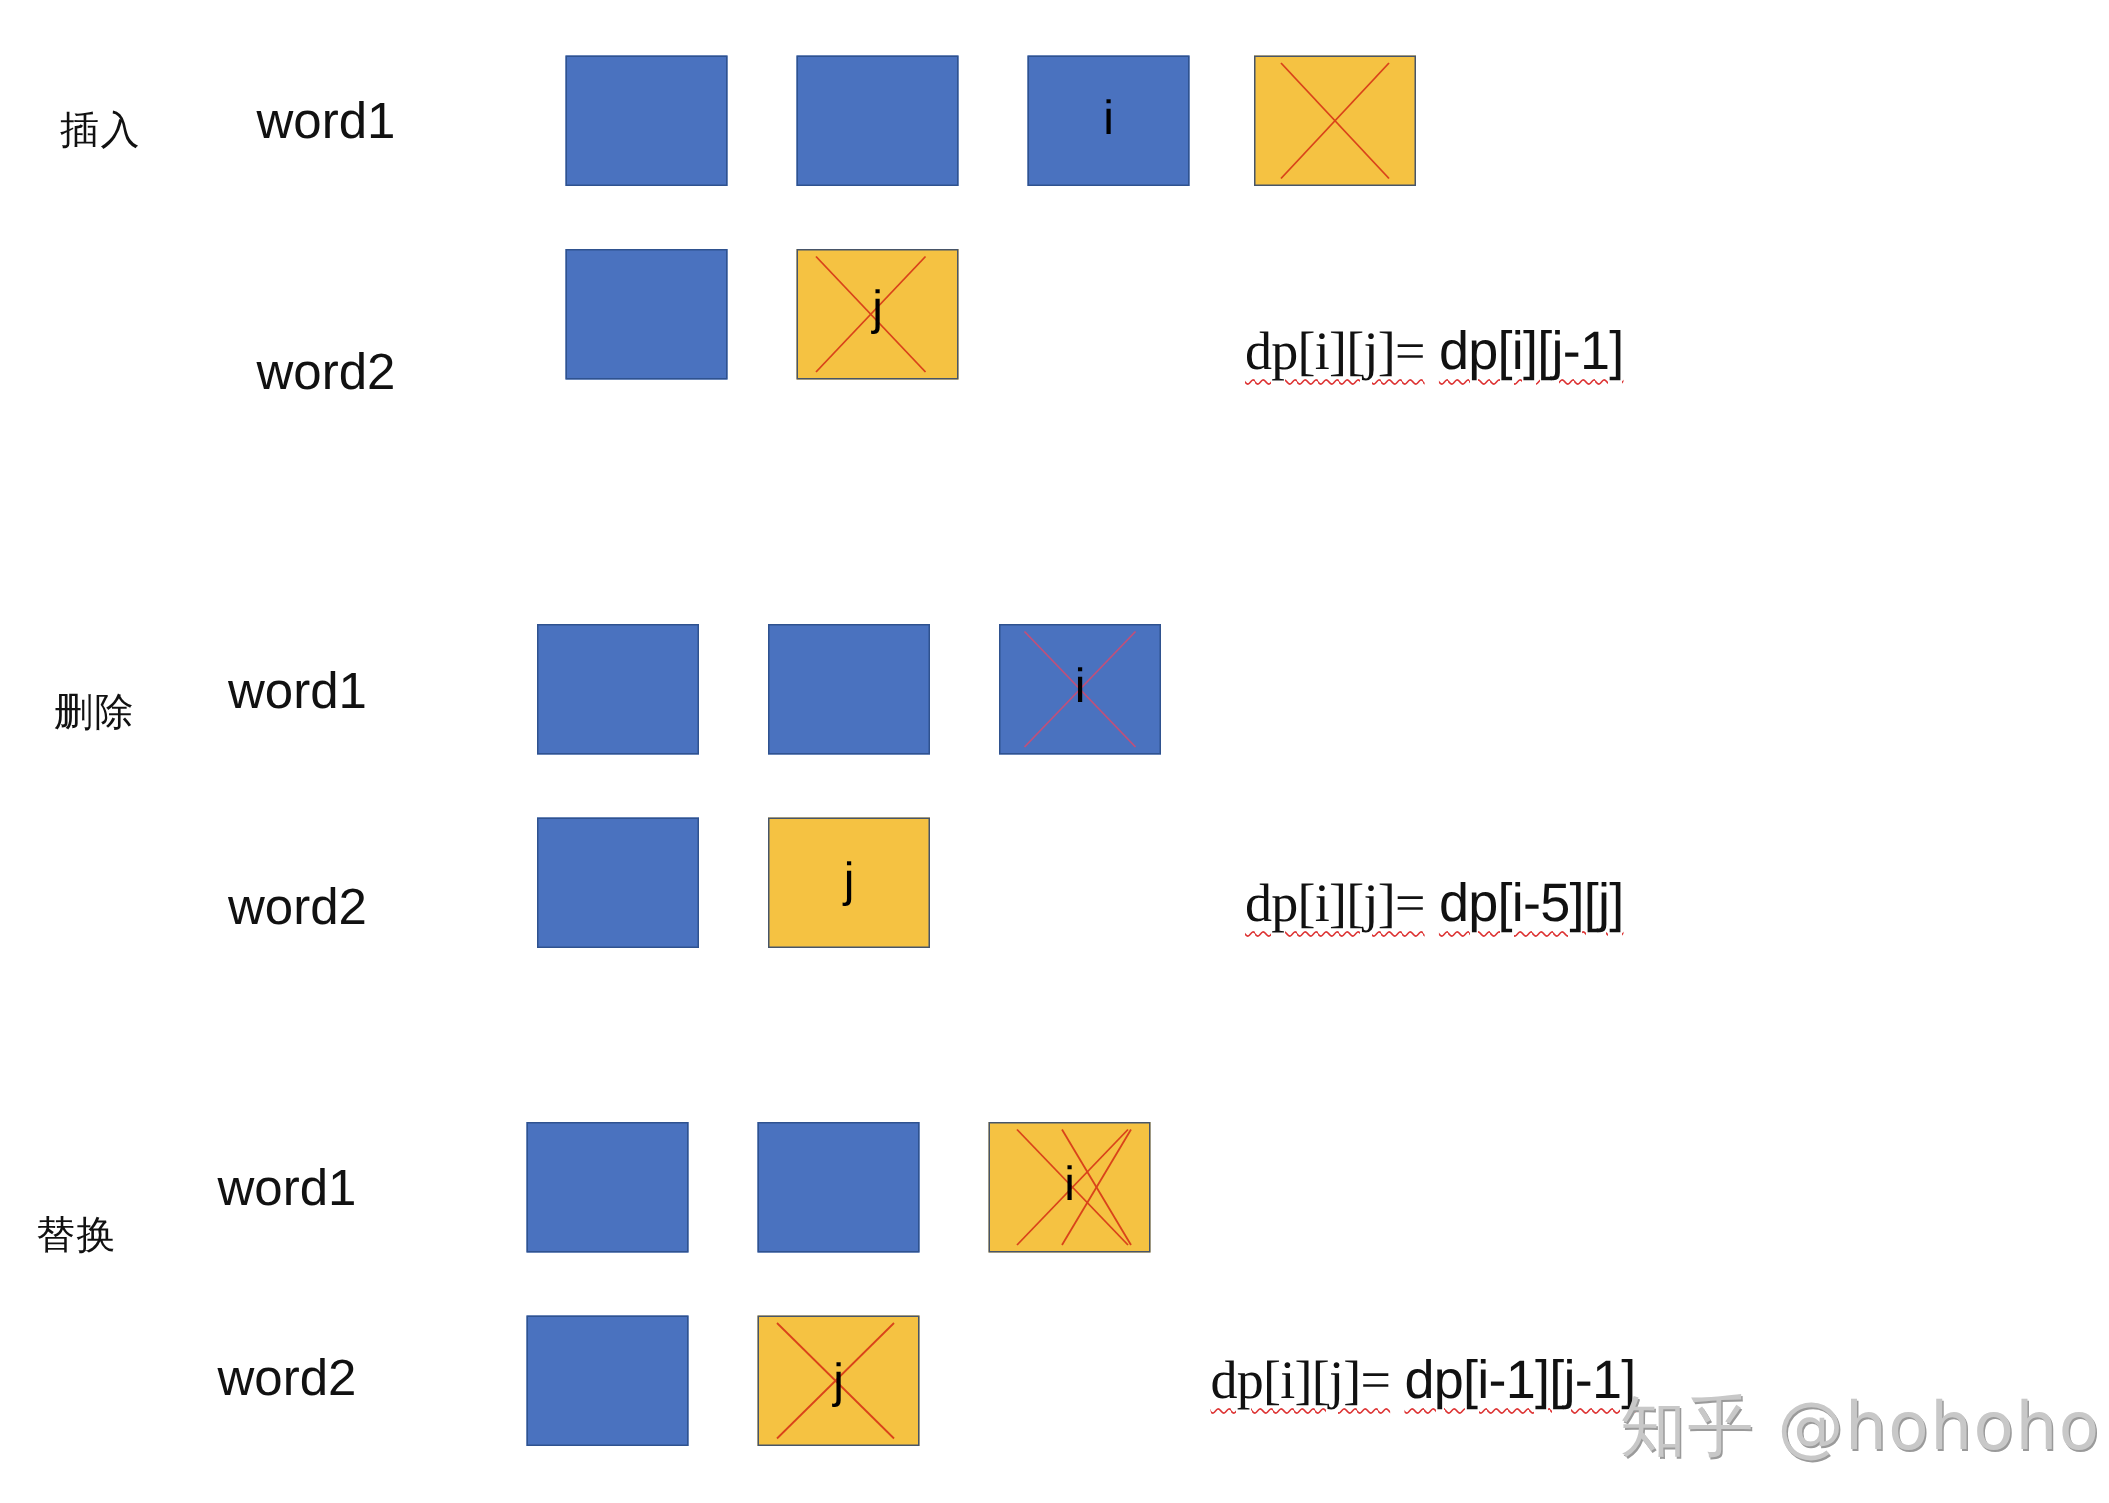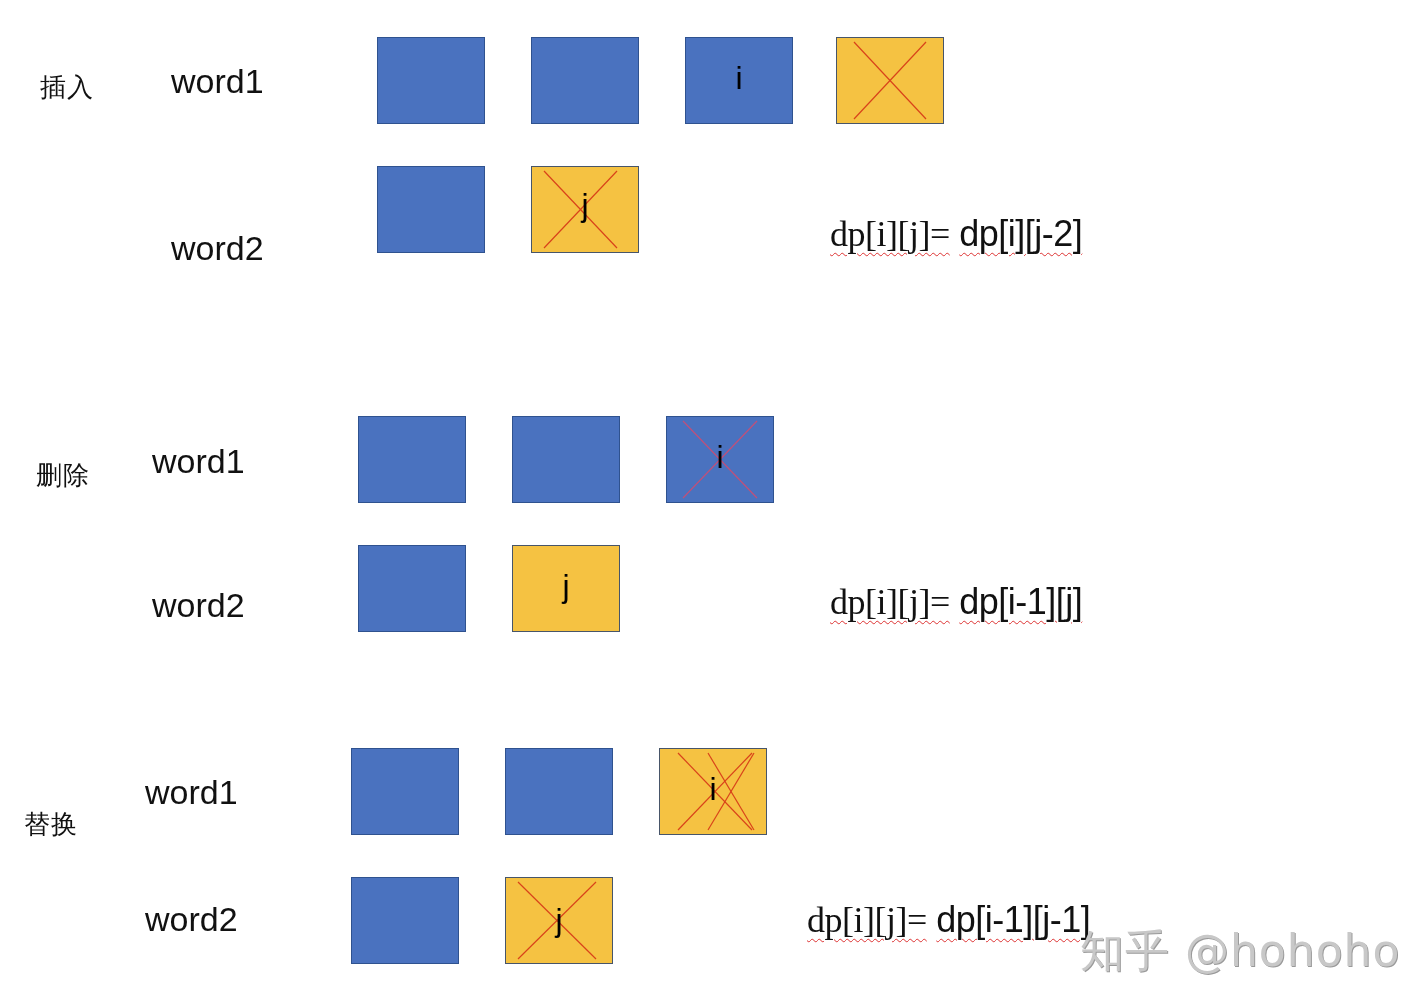--- a/index.html
+++ b/index.html
@@ -41,21 +41,21 @@
 
   <div class="cell blue" style="left:377px; top:166px;"></div>
   <div class="cell yellow" style="left:531px; top:166px;">
     <svg class="x" viewBox="0 0 106 85" preserveAspectRatio="none">
       <line x1="12" y1="4" x2="85" y2="81" stroke="#d9431a" stroke-width="1.2"></line>
       <line x1="85" y1="4" x2="12" y2="81" stroke="#d9431a" stroke-width="1.2"></line>
     </svg>
     <div class="letter" style="top:22px;">j</div>
   </div>
 
-  <div class="abs formula" style="left:830px; top:216px;"><span class="squiggle">dp[i][j]=</span> <span class="squiggle-rhs" style="text-decoration: underline wavy #d33; text-decoration-thickness:1px; text-underline-offset:6px;">dp[i][j-2]</span></div>
+  <div class="abs formula" style="left:830px; top:216px;"><span class="squiggle">dp[i][j]=</span> <span class="squiggle-rhs" style="text-decoration: underline wavy #d33; text-decoration-thickness:1px; text-underline-offset:6px;">dp[i][j-1]</span></div>
 </div>
 
 <div>
   <div class="abs op-label" style="left:36px; top:462px;">删除</div>
   <div class="abs row-label" style="left:152px; top:444px;">word1</div>
   <div class="abs row-label" style="left:152px; top:588px;">word2</div>
 
   <div class="cell blue" style="left:358px; top:416px;"></div>
   <div class="cell blue" style="left:512px; top:416px;"></div>
   <div class="cell blue" style="left:666px; top:416px;">
@@ -64,21 +64,21 @@
       <line x1="90" y1="4" x2="16" y2="81" stroke="#c0507a" stroke-width="1.2"></line>
     </svg>
     <div class="letter">i</div>
   </div>
 
   <div class="cell blue" style="left:358px; top:545px;"></div>
   <div class="cell yellow" style="left:512px; top:545px;">
     <div class="letter">j</div>
   </div>
 
-  <div class="abs formula" style="left:830px; top:584px;"><span class="squiggle">dp[i][j]=</span> <span style="text-decoration: underline wavy #d33; text-decoration-thickness:1px; text-underline-offset:6px;">dp[i-1][j]</span></div>
+  <div class="abs formula" style="left:830px; top:584px;"><span class="squiggle">dp[i][j]=</span> <span style="text-decoration: underline wavy #d33; text-decoration-thickness:1px; text-underline-offset:6px;">dp[i-5][j]</span></div>
 </div>
 
 <div>
   <div class="abs op-label" style="left:24px; top:783px;margin-top:28px;">替换</div>
   <div class="abs row-label" style="left:145px; top:775px;">word1</div>
   <div class="abs row-label" style="left:145px; top:902px;">word2</div>
 
   <div class="cell blue" style="left:351px; top:748px;"></div>
   <div class="cell blue" style="left:505px; top:748px;"></div>
   <div class="cell yellow" style="left:659px; top:748px;">

